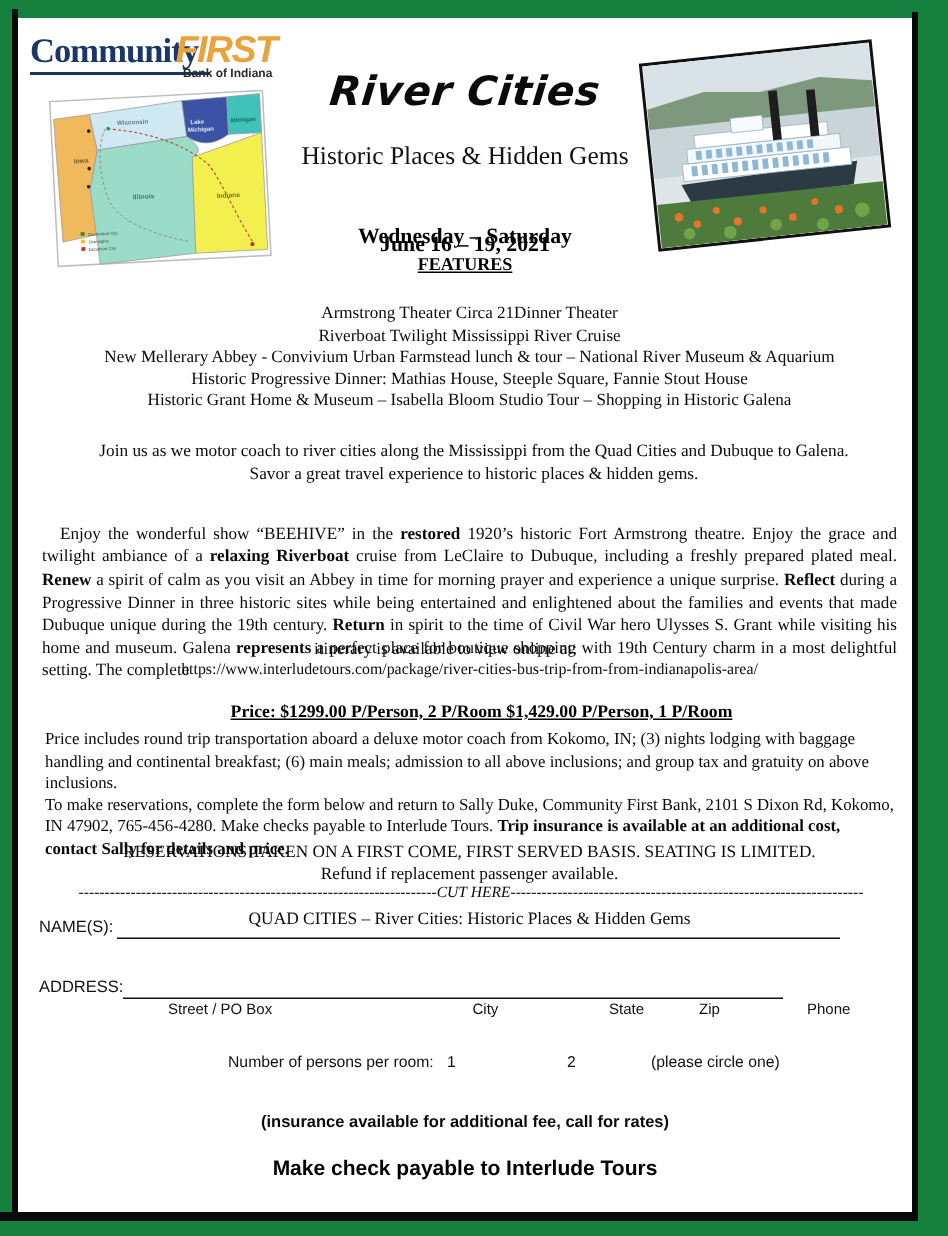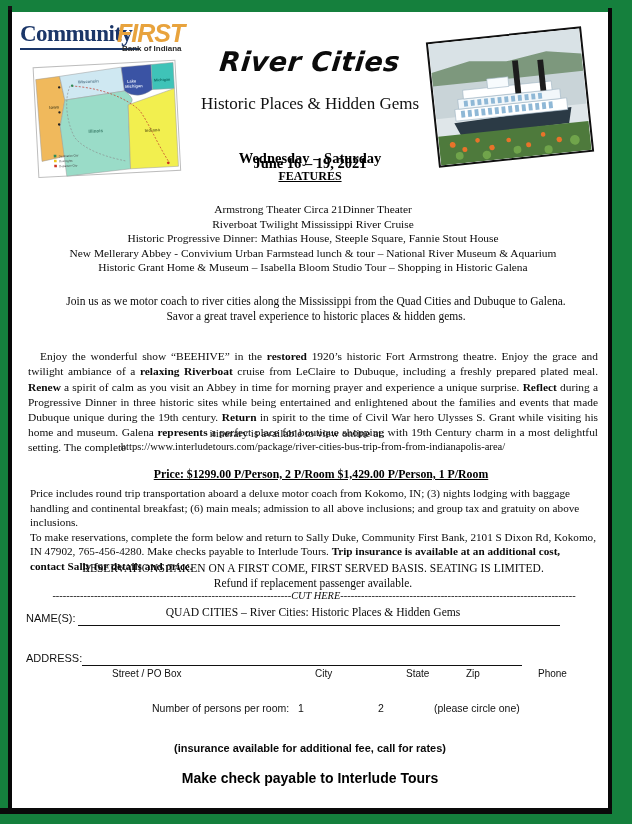--- a/index.html
+++ b/index.html
@@ -242,22 +242,22 @@
 
     <div class="script-title">River Cities</div>
     <div class="subtitle">Historic Places &amp; Hidden Gems</div>
     <div class="dateline">June 16 – 19, 2021</div>
     <div class="dayline">Wednesday – Saturday</div>
     <div class="features"><span>FEATURES</span></div>
 
     <div class="feature-list">
       <div>Armstrong Theater Circa 21Dinner Theater</div>
       <div>Riverboat Twilight Mississippi River Cruise</div>
+      <div>New Mellerary Abbey - Convivium Urban Farmstead lunch &amp; tour – National River Museum &amp; Aquarium</div>
       <div>Historic Progressive Dinner: Mathias House, Steeple Square, Fannie Stout House</div>
-      <div>New Mellerary Abbey - Convivium Urban Farmstead lunch &amp; tour – National River Museum &amp; Aquarium</div>
       <div>Historic Grant Home &amp; Museum – Isabella Bloom Studio Tour – Shopping in Historic Galena</div>
     </div>
 
     <div class="intro">
       <div>Join us as we motor coach to river cities along the Mississippi from the Quad Cities and Dubuque to Galena.</div>
       <div>Savor a great travel experience to historic places &amp; hidden gems.</div>
     </div>
 
     <p class="body-para"><span>Enjoy the wonderful show “BEEHIVE” in the </span><b>restored</b><span> 1920’s historic Fort Armstrong theatre. Enjoy the grace and twilight ambiance of a </span><b>relaxing Riverboat</b><span> cruise from LeClaire to Dubuque, including a freshly prepared plated meal. </span><b>Renew</b><span> a spirit of calm as you visit an Abbey in time for morning prayer and experience a unique surprise. </span><b>Reflect</b><span> during a Progressive Dinner in three historic sites while being entertained and enlightened about the families and events that made Dubuque unique during the 19th century. </span><b>Return</b><span> in spirit to the time of Civil War hero Ulysses S. Grant while visiting his home and museum. Galena </span><b>represents</b><span> a perfect place for boutique shopping with 19th Century charm in a most delightful setting.  The complete</span></p>
     <div class="itin-center">itinerary is available to view online at:</div>

